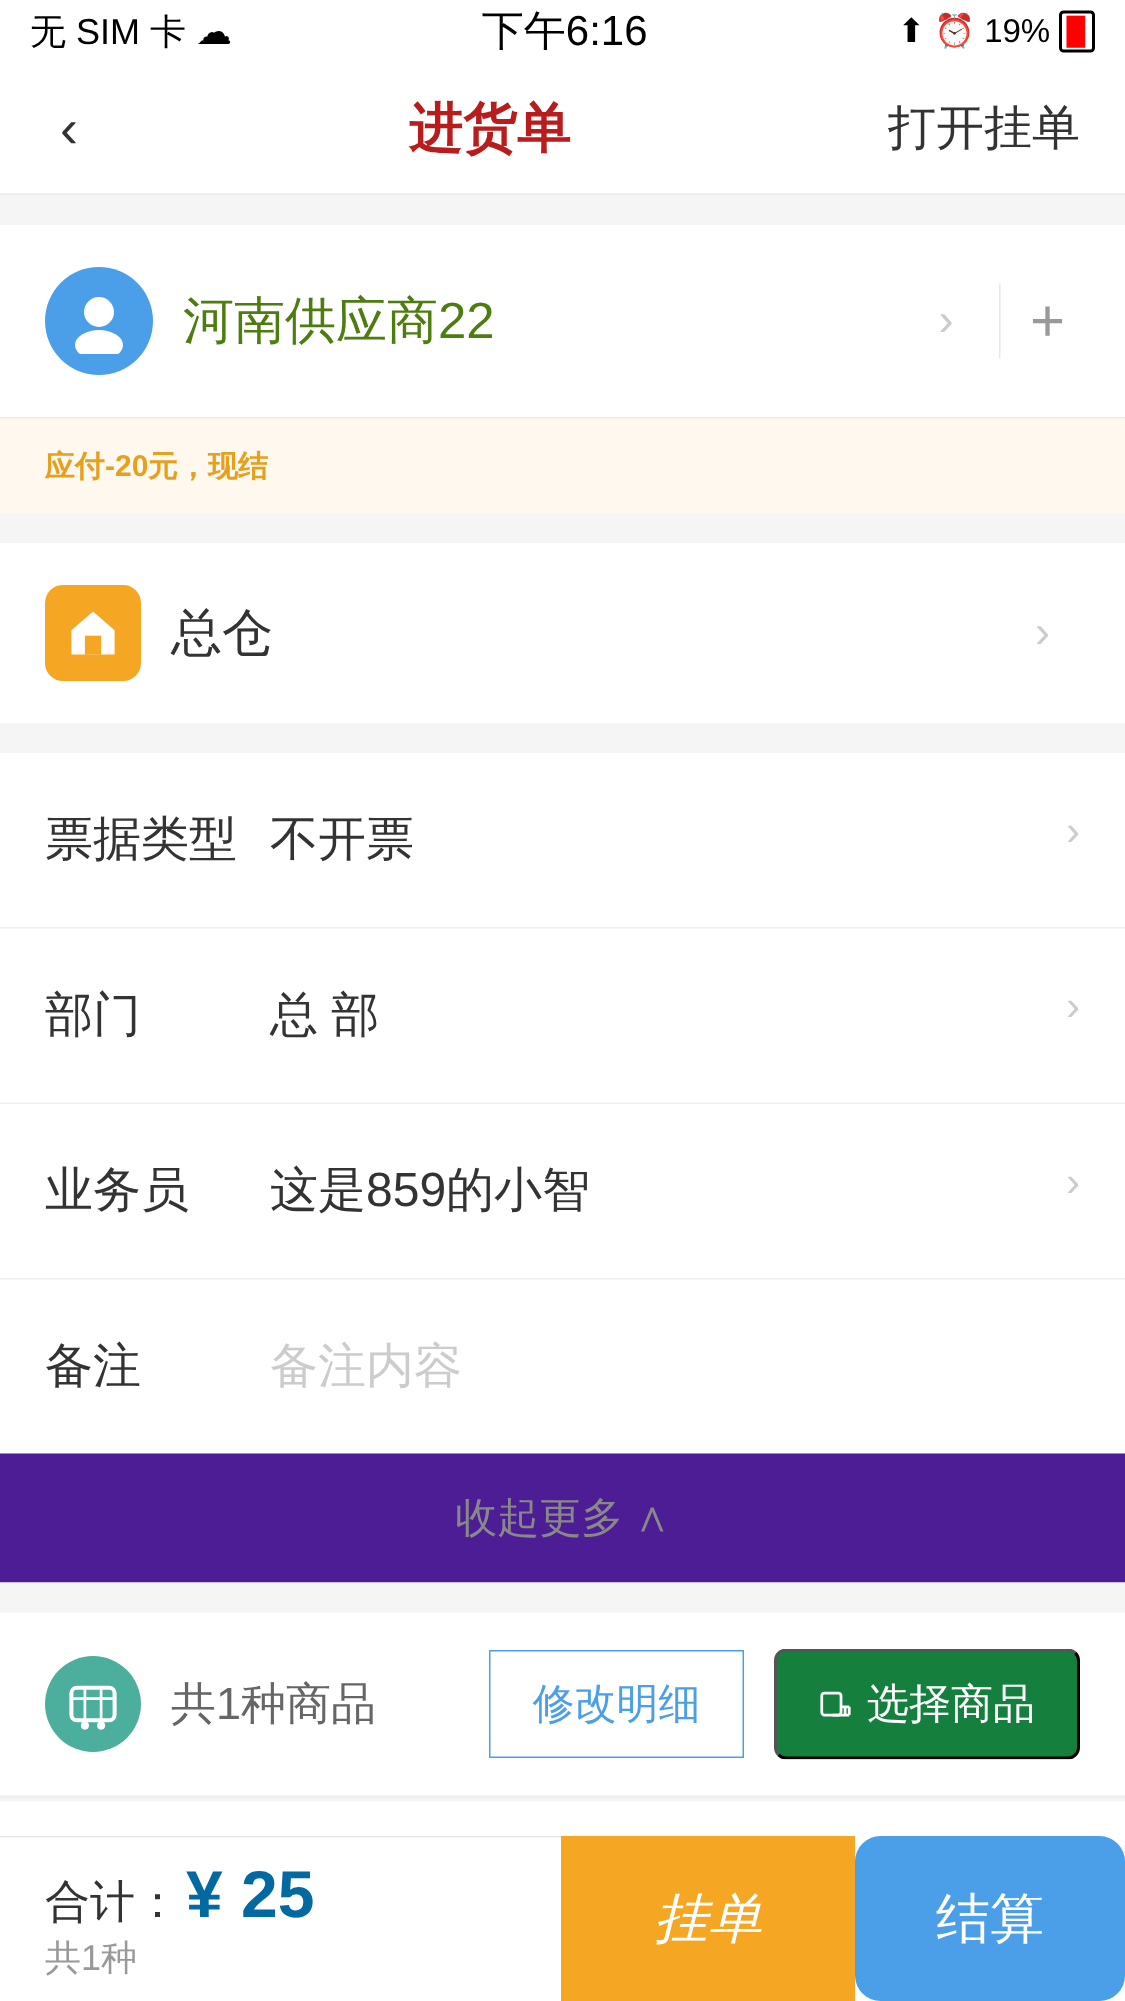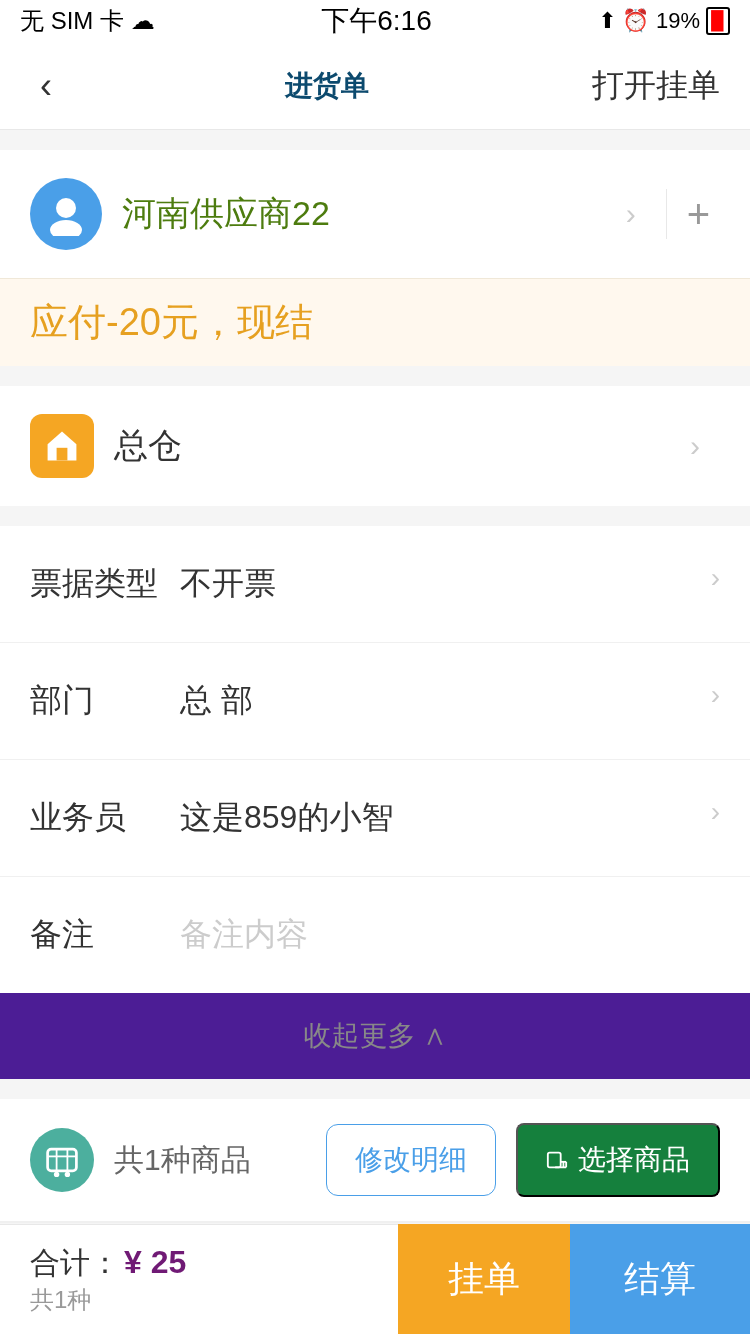--- a/index.html
+++ b/index.html
@@ -38,23 +38,23 @@
       padding: 0 30px;
       border-bottom: 1px solid #e8e8e8;
     }
     .nav-back {
       font-size: 36px;
       color: #333;
       cursor: pointer;
       padding: 10px;
     }
     .nav-title {
-      font-size: 28px;
+      font-size: 36px;
       font-weight: 600;
-      color: #0c4a6e;
+      color: #b91c1c;
     }
     .nav-action {
       font-size: 32px;
       color: #333;
       cursor: pointer;
     }
 
     
     .section-gap {
       height: 20px;
@@ -107,23 +107,24 @@
       width: 1px;
       height: 50px;
       background: #e8e8e8;
       margin: 0 10px;
     }
 
     
     .payment-notice {
       background: #fff8ee;
       padding: 18px 30px;
-      font-size: 38px;
+      font-size: 20px;
       color: #e6a020;
       border-top: 1px solid #f0e8d8;
+      font-weight: bold;
     }
 
     
     .warehouse-row {
       background: #fff;
       display: flex;
       align-items: center;
       padding: 28px 30px;
     }
     .warehouse-icon {
@@ -205,21 +206,21 @@
     .products-count {
       flex: 1;
       font-size: 30px;
       color: #666;
     }
     .btn-outline {
       border: 1px solid #4a9fe8;
       color: #4a9fe8;
       background: #fff;
       padding: 16px 28px;
-      border-radius: 12px;
+      border-radius: 0;
       font-size: 28px;
       cursor: pointer;
     }
     .btn-filled {
       background: #15803d;
       color: #fff;
       padding: 16px 28px;
       border-radius: 8px;
       font-size: 28px;
       cursor: pointer;
@@ -286,47 +287,49 @@
       flex-direction: column;
       justify-content: center;
       padding: 0 30px;
       border-top: 1px solid #e8e8e8;
     }
     .total-label {
       font-size: 30px;
       color: #333;
     }
     .total-amount {
-      font-size: 32px;
+      font-size: 44px;
       font-weight: 700;
-      color: #701a75;
+      color: #0369a1;
     }
     .total-count {
       font-size: 24px;
       color: #999;
     }
     .btn-hang {
-      width: 172px;
+      width: 196px;
       background: #f5a623;
       color: #fff;
       font-size: 36px;
       display: flex;
       align-items: center;
       justify-content: center;
       cursor: pointer;
+      font-style: italic;
     }
     .btn-checkout {
       width: 180px;
       background: #4a9fe8;
       color: #fff;
       font-size: 36px;
       display: flex;
       align-items: center;
       justify-content: center;
       cursor: pointer;
+      border-radius: 17px;
     }
   </style>
 </head>
 <body>
 
 <div class="status-bar">
   <div class="status-left">
     <span>无 SIM 卡 ☁</span>
   </div>
   <div class="status-center">下午6:16</div>

